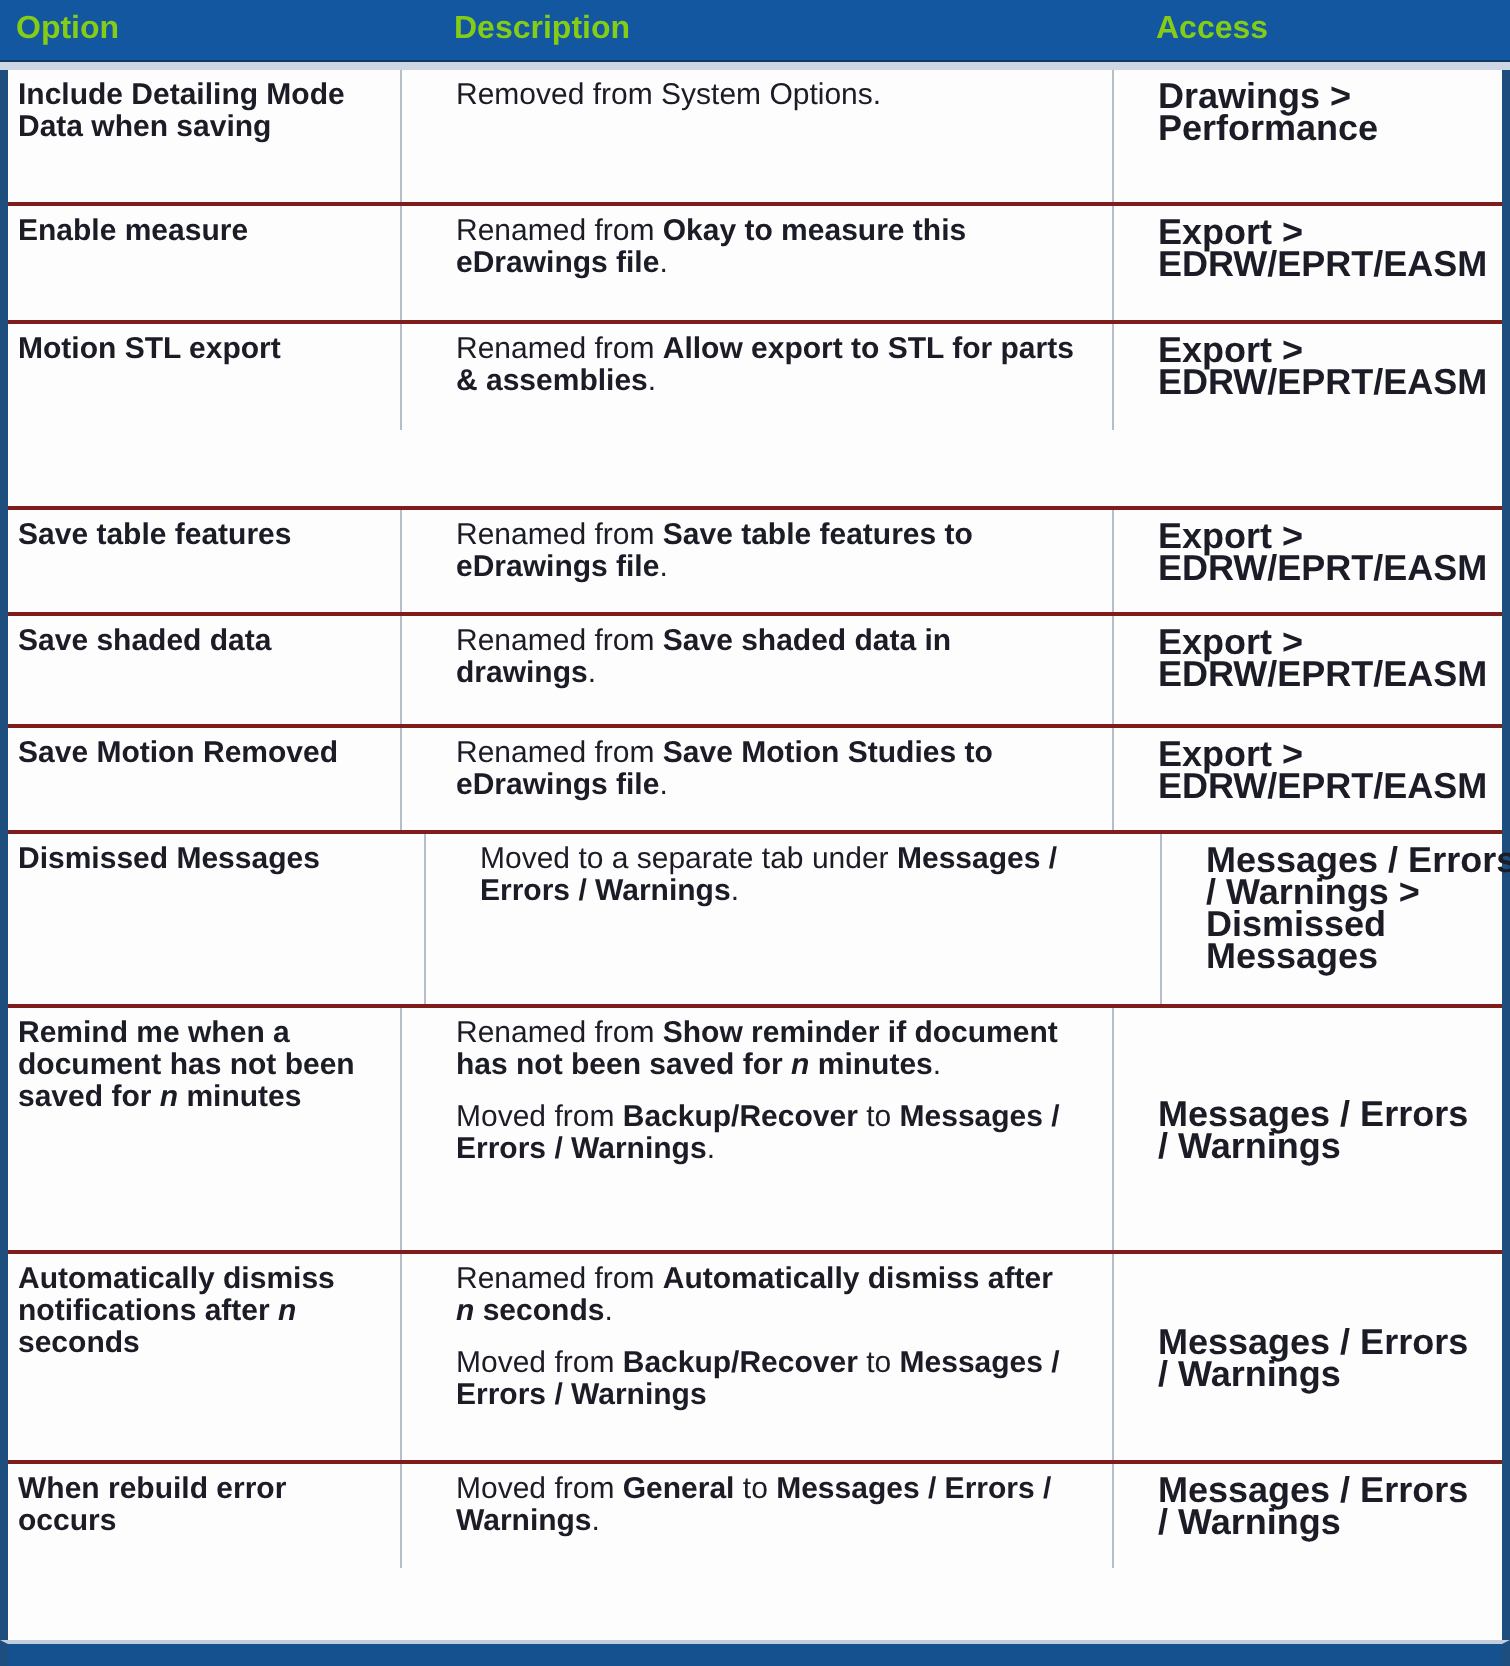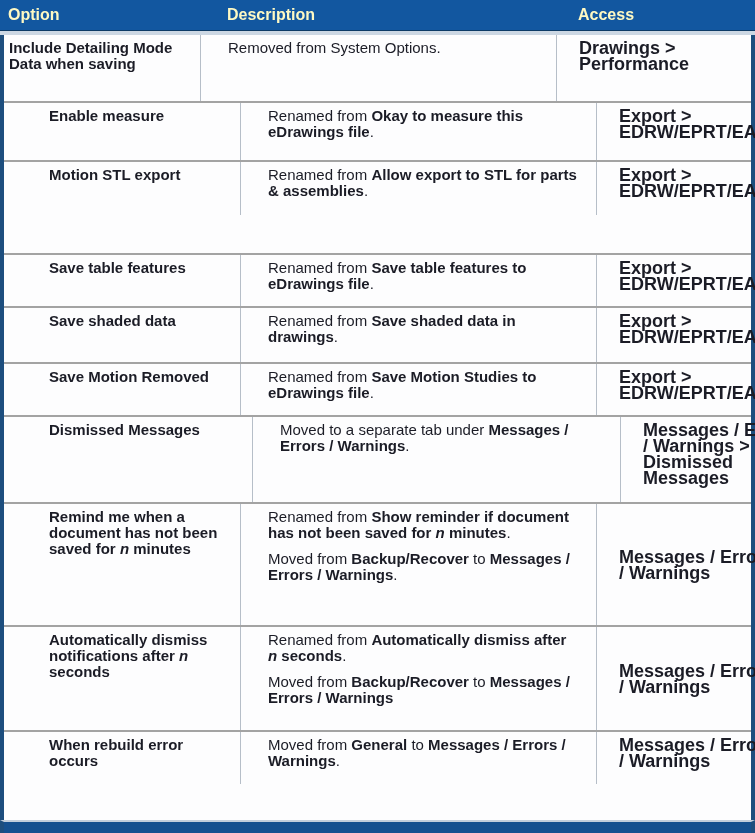--- a/index.html
+++ b/index.html
@@ -5,39 +5,39 @@
   html,body{margin:0;padding:0;background:#ffffff;}
   .page{
     width:755px;height:833px;overflow:hidden;position:relative;
     font-family:"Liberation Sans","DejaVu Sans",sans-serif;
     color:#1b1c26;background:#ffffff;box-sizing:border-box;
     display:flex;flex-direction:column;
   }
   
   .thead{
     display:grid;grid-template-columns:200px 356px 199px;
-    background:#1257a0;color:#fef9c3;height:30px;flex:0 0 auto;
+    background:#1257a0;color:#84cc16;height:30px;flex:0 0 auto;
     align-items:center;font-weight:700;font-size:16px;
     border-bottom:1px solid #0d3a66;
   }
   .thead .hc1{padding-left:8px;}
   .thead .hc2{padding-left:27px;}
   .thead .hc3{padding-left:22px;}
   .head-gap{height:4px;background:#ccd7e3;flex:0 0 auto;}
   
   .tbody{
     flex:1 1 auto;min-height:0;
     border-left:4px solid #1d4e7e;border-right:4px solid #1d4e7e;
     background:#fdfdfe;
   }
   .row{
     display:grid;grid-template-columns:196px 356px 195px;
     background:#fdfdfe;box-sizing:border-box;
   }
-  .row + .row{border-top:2px solid #a3a3a3;padding-left:40px;}
+  .row + .row{border-top:2px solid #7f1d1d;}
   .cell{box-sizing:border-box;font-size:15px;line-height:16px;}
   .cell.opt{
     font-weight:700;padding:5px 8px 4px 5px;
   }
   .cell.desc{
     padding:5px 18px 4px 27px;border-left:1px solid #b6bec8;
   }
   .cell.desc p{margin:0 0 10px 0;}
   .cell.desc p:last-child{margin-bottom:0;}
   .cell.acc{

